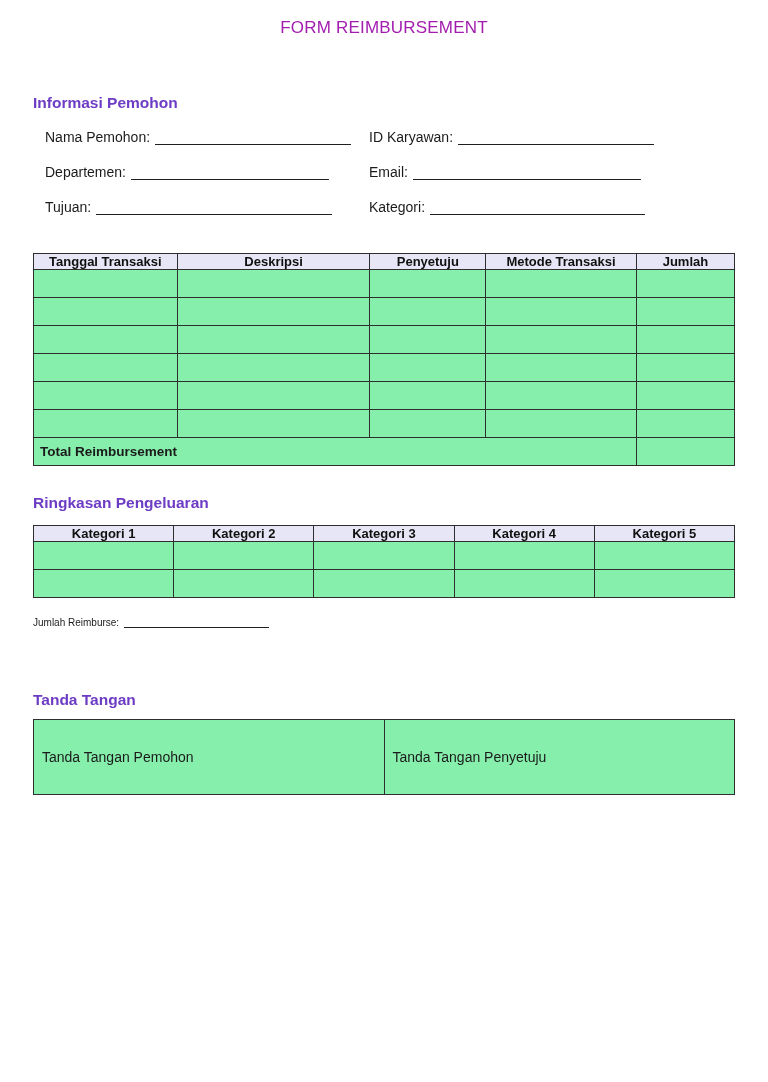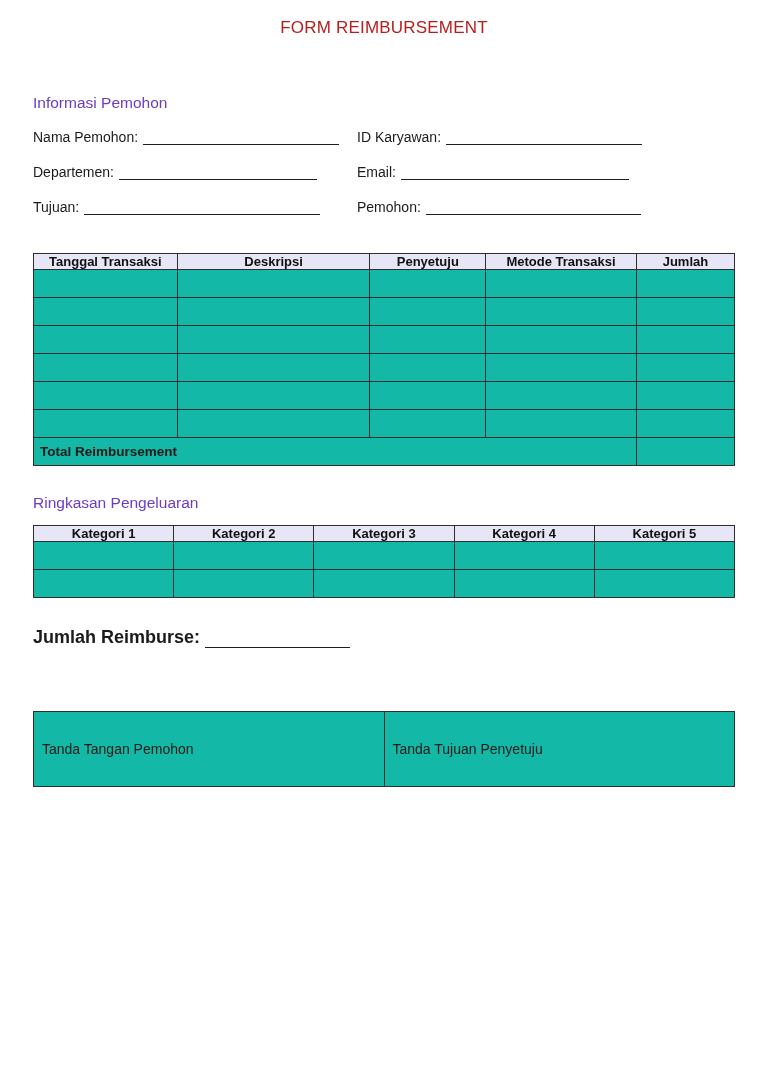--- a/index.html
+++ b/index.html
@@ -16,61 +16,61 @@
   }
   .page{padding:0 33px;}
 
   .brand{
     margin:33px 0 0 0;text-align:center;
     font-size:24px;font-weight:bold;letter-spacing:0.5px;
     color:var(--accent);
   }
   .form-title{
     margin-top:18px;text-align:center;
-    font-size:17px;color:#b91c1c;letter-spacing:0.2px;
+    font-size:17px;color:#a21caf;letter-spacing:0.2px;
   }
 
   h2.section-heading{
     margin:0;color:var(--accent);
-    font-size:15.5px;font-weight:normal;
+    font-size:15.5px;font-weight:bold;
   }
   .sec-informasi{margin-top:56px;}
   .sec-detail{margin-top:38px;}
   .sec-ringkasan{margin-top:28px;}
   .sec-ttd{margin-top:63px;}
 
   
   .info-rows{margin-top:19px;}
   .info-row{display:flex;margin-bottom:21px;height:14px;align-items:flex-end;}
   .info-field{white-space:nowrap;font-size:14px;}
-  .info-field.left{width:324px;}
+  .info-field.left{width:324px;margin-left:12px;}
   .info-field.right{flex:1;}
   .fill-line{
     display:inline-block;height:13px;margin-left:5px;
     border-bottom:1.5px solid #1f1f1f;vertical-align:bottom;
   }
   .u196{width:196px}.u198{width:198px}.u228{width:228px}
   .u236{width:236px}.u215{width:215px}.u145{width:145px}
 
   
   table{border-collapse:collapse;width:100%;table-layout:fixed;margin-top:13px;}
   table, th, td{border:1.5px solid var(--line);}
   th{
     background:var(--thead-bg);font-size:13px;font-weight:bold;
     height:15px;text-align:center;padding:0 2px;color:#101010;
   }
-  td{height:28px;font-size:13px;padding:0 6px;background:#14b8a6;}
+  td{height:28px;font-size:13px;padding:0 6px;background:#86efac;}
   .expenses-table td.empty, .summary-table td.empty{padding:0;}
   .total-row td{font-weight:bold;font-size:13.5px;}
 
   .col-tanggal{width:20.5%}.col-deskripsi{width:27.5%}
   .col-kategori{width:16.5%}.col-metode{width:21.5%}.col-jumlah{width:14%}
   .summary-table th{width:20%;}
 
-  .jumlah-line{margin-top:29px;font-size:18px;font-weight:bold;white-space:nowrap;}
+  .jumlah-line{margin-top:17px;font-size:10px;font-weight:normal;white-space:nowrap;}
 
   .signature-table{margin-top:10px;}
   .signature-table td{
     width:50%;height:75px;font-size:14px;font-weight:normal;
     vertical-align:middle;padding:0 8px;
   }
 </style>
 </head>
 <body>
 
@@ -95,21 +95,21 @@
         </div>
         <div class="info-field right">
           <span>Email:</span><span class="fill-line u228"></span>
         </div>
       </div>
       <div class="info-row">
         <div class="info-field left">
           <span>Tujuan:</span><span class="fill-line u236"></span>
         </div>
         <div class="info-field right">
-          <span>Pemohon:</span><span class="fill-line u215"></span>
+          <span>Kategori:</span><span class="fill-line u215"></span>
         </div>
       </div>
     </div>
   </section>
 
   <section class="sec-detail">
     <table class="expenses-table">
       <thead>
         <tr>
           <th class="col-tanggal">Tanggal Transaksi</th>
@@ -198,23 +198,24 @@
             <td class="empty"></td>
           </tr>
       </tbody>
     </table>
     <div class="jumlah-line">
       <span>Jumlah Reimburse:</span><span class="fill-line u145"></span>
     </div>
   </section>
 
   <section class="sec-ttd">
+    <h2 class="section-heading">Tanda Tangan</h2>
     <table class="signature-table">
       <tbody>
         <tr>
           <td>Tanda Tangan Pemohon</td>
-          <td>Tanda Tujuan Penyetuju</td>
+          <td>Tanda Tangan Penyetuju</td>
         </tr>
       </tbody>
     </table>
   </section>
 
 </div>
 
 </body></html>

